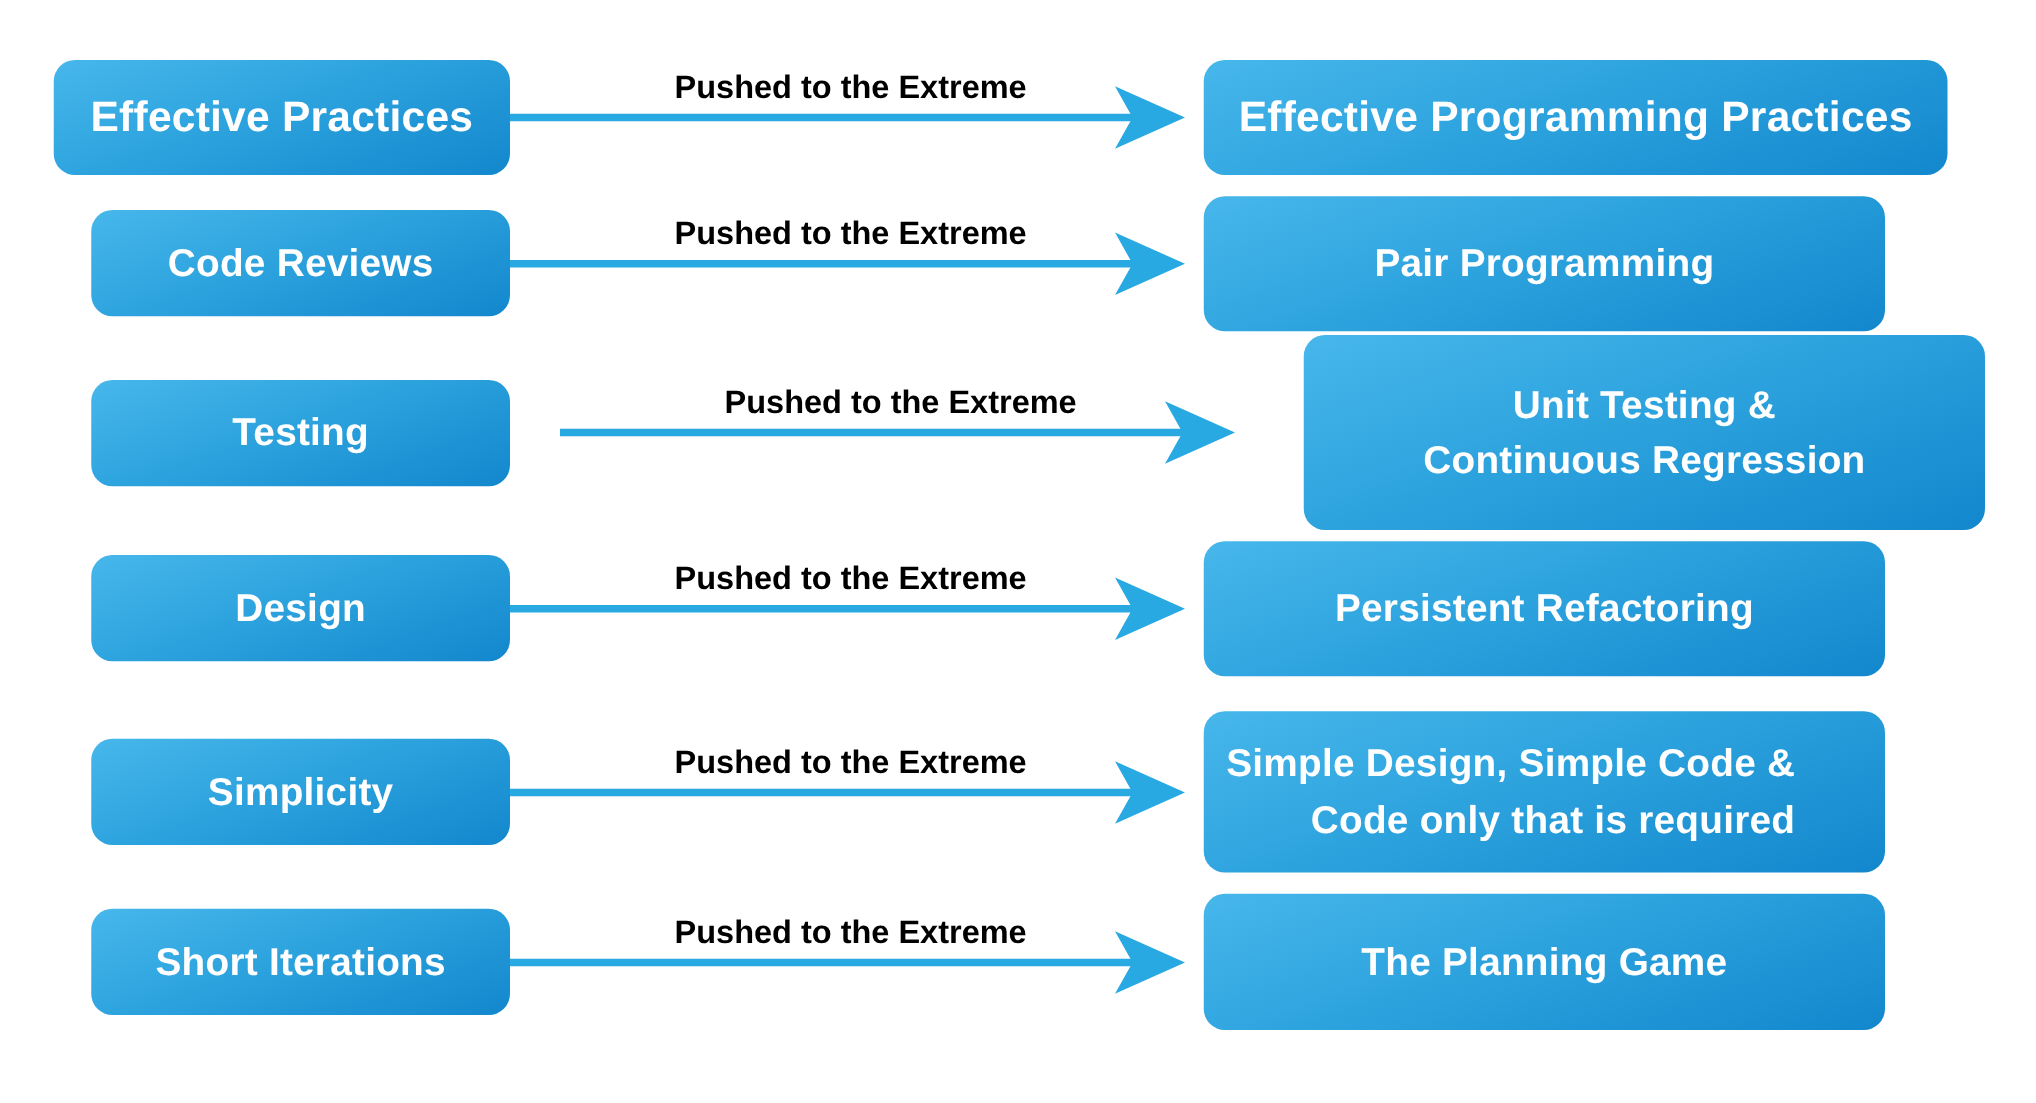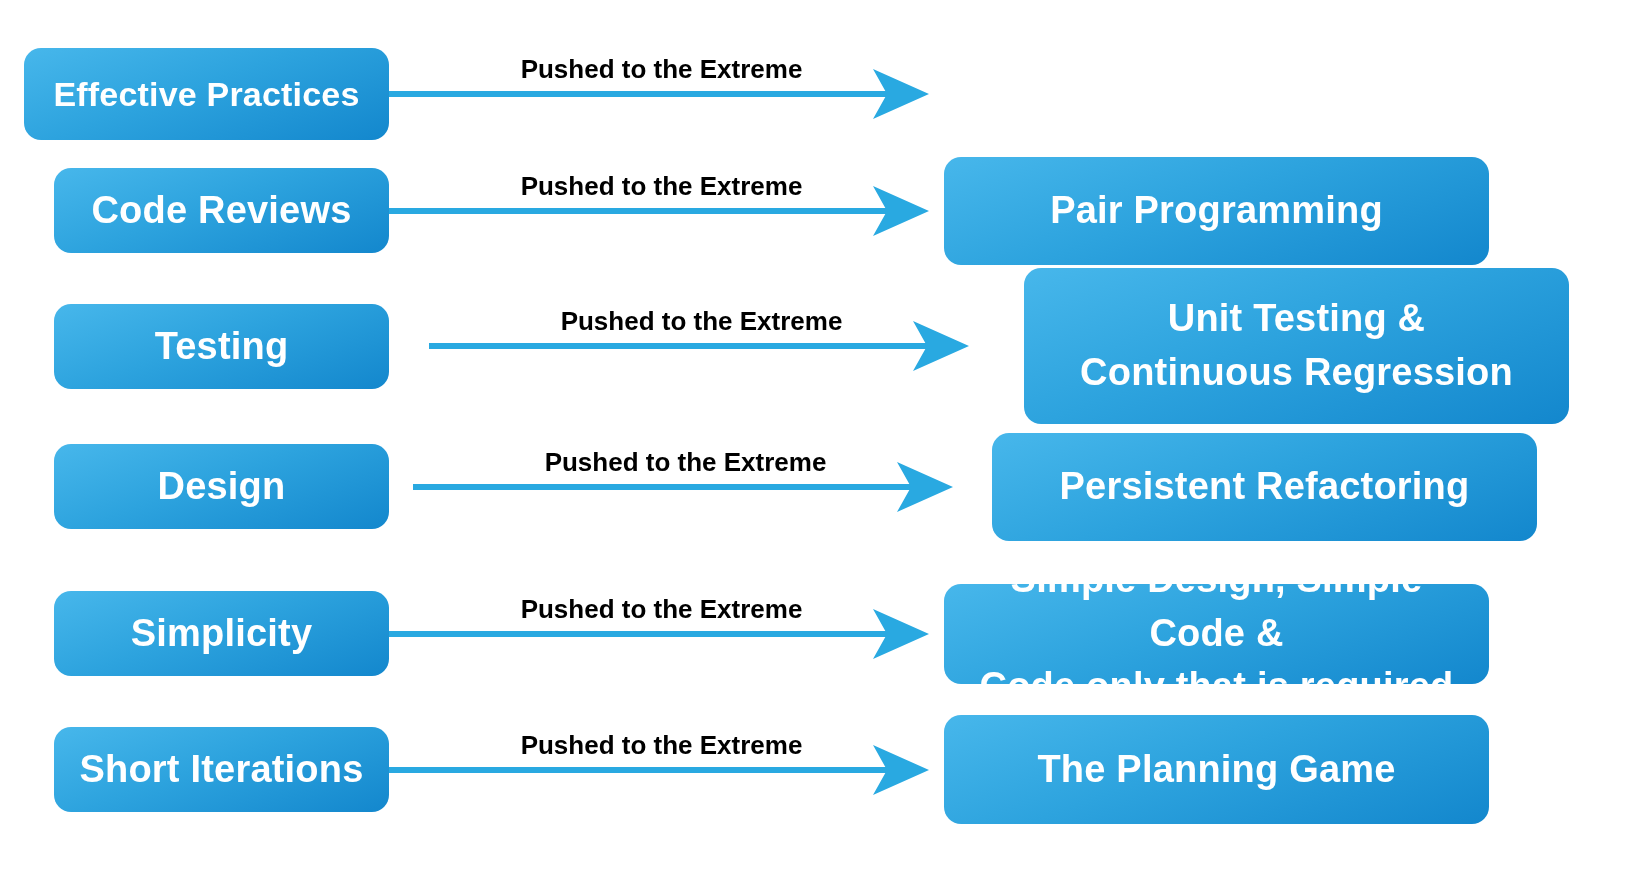--- a/index.html
+++ b/index.html
@@ -14,63 +14,63 @@
   * { margin: 0; padding: 0; box-sizing: border-box; }
   html, body {
     background: var(--page-bg);
     font-family: "Liberation Sans", sans-serif;
   }
   .diagram {
     position: relative;
     width: 1629px;
     height: 882px;
     background: var(--page-bg);
-    padding: 48px 0 0 24px;
+    padding: 48px 0 0 43px;
     overflow: hidden;
   }
   .row {
     display: flex;
     align-items: center;
   }
   .row-1 { height: 92px;  margin-bottom: 28px; }
   .row-2 { height: 85px;  margin-bottom: 30px; }
   .row-3 { height: 126px; margin-bottom: 35px; gap: 40px; }
-  .row-4 { height: 85px;  margin-bottom: 42px; gap: 24px; }
+  .row-4 { height: 85px;  margin-bottom: 42px; }
   .row-5 { height: 125px; margin-bottom: 30px; }
   .row-6 { height: 87px; margin-top: 21px; }
 
   .box {
     flex: none;
     display: flex;
     align-items: center;
     justify-content: center;
     text-align: center;
     border-radius: 17px;
     background: linear-gradient(160deg,
       var(--box-grad-top) 0%,
       var(--box-grad-mid) 45%,
       var(--box-grad-bottom) 100%);
     color: var(--box-text);
     font-weight: bold;
-    font-size: 38px;
+    font-size: 31px;
     letter-spacing: 0.2px;
   }
   .box-label { white-space: pre-line; }
 
   .box-left  { width: 335px; height: 85px; margin-left: 30px; }
   .row-1 .box-left { width: 365px; height: 92px; margin-left: 0; font-size: 34px; }
 
   .box-right { width: 545px; height: 108px; }
   .row-1 .box-right { width: 595px; height: 92px; font-size: 34px; }
   .row-3 .box-right { height: 156px; line-height: 1.42; }
   .row-5 .box-right {
-    height: 100px;
+    height: 129px;
     line-height: 1.42;
     justify-content: flex-start;
-    text-align: center;
+    text-align: right;
     padding: 0 18px;
   }
   .row-6 .box-right { height: 109px; }
 
   .arrow-zone {
     flex: none;
     position: relative;
     width: 555px;
     height: 100%;
   }
@@ -115,20 +115,23 @@
     <div class="box box-left">
       <span class="box-label">Effective Practices</span>
     </div>
     <div class="arrow-zone">
       <div class="arrow-label">Pushed to the Extreme</div>
       <div class="arrow-shaft"></div>
       <svg class="arrow-head" viewBox="0 0 58 52" preserveAspectRatio="none">
           <polygon points="1,1 57,26 1,51 15,26"></polygon>
         </svg>
     </div>
+    <div class="box box-right">
+      <span class="box-label">Effective Programming Practices</span>
+    </div>
   </div>
 
   <div class="row row-2">
     <div class="box box-left">
       <span class="box-label">Code Reviews</span>
     </div>
     <div class="arrow-zone">
       <div class="arrow-label">Pushed to the Extreme</div>
       <div class="arrow-shaft"></div>
       <svg class="arrow-head" viewBox="0 0 58 52" preserveAspectRatio="none">

